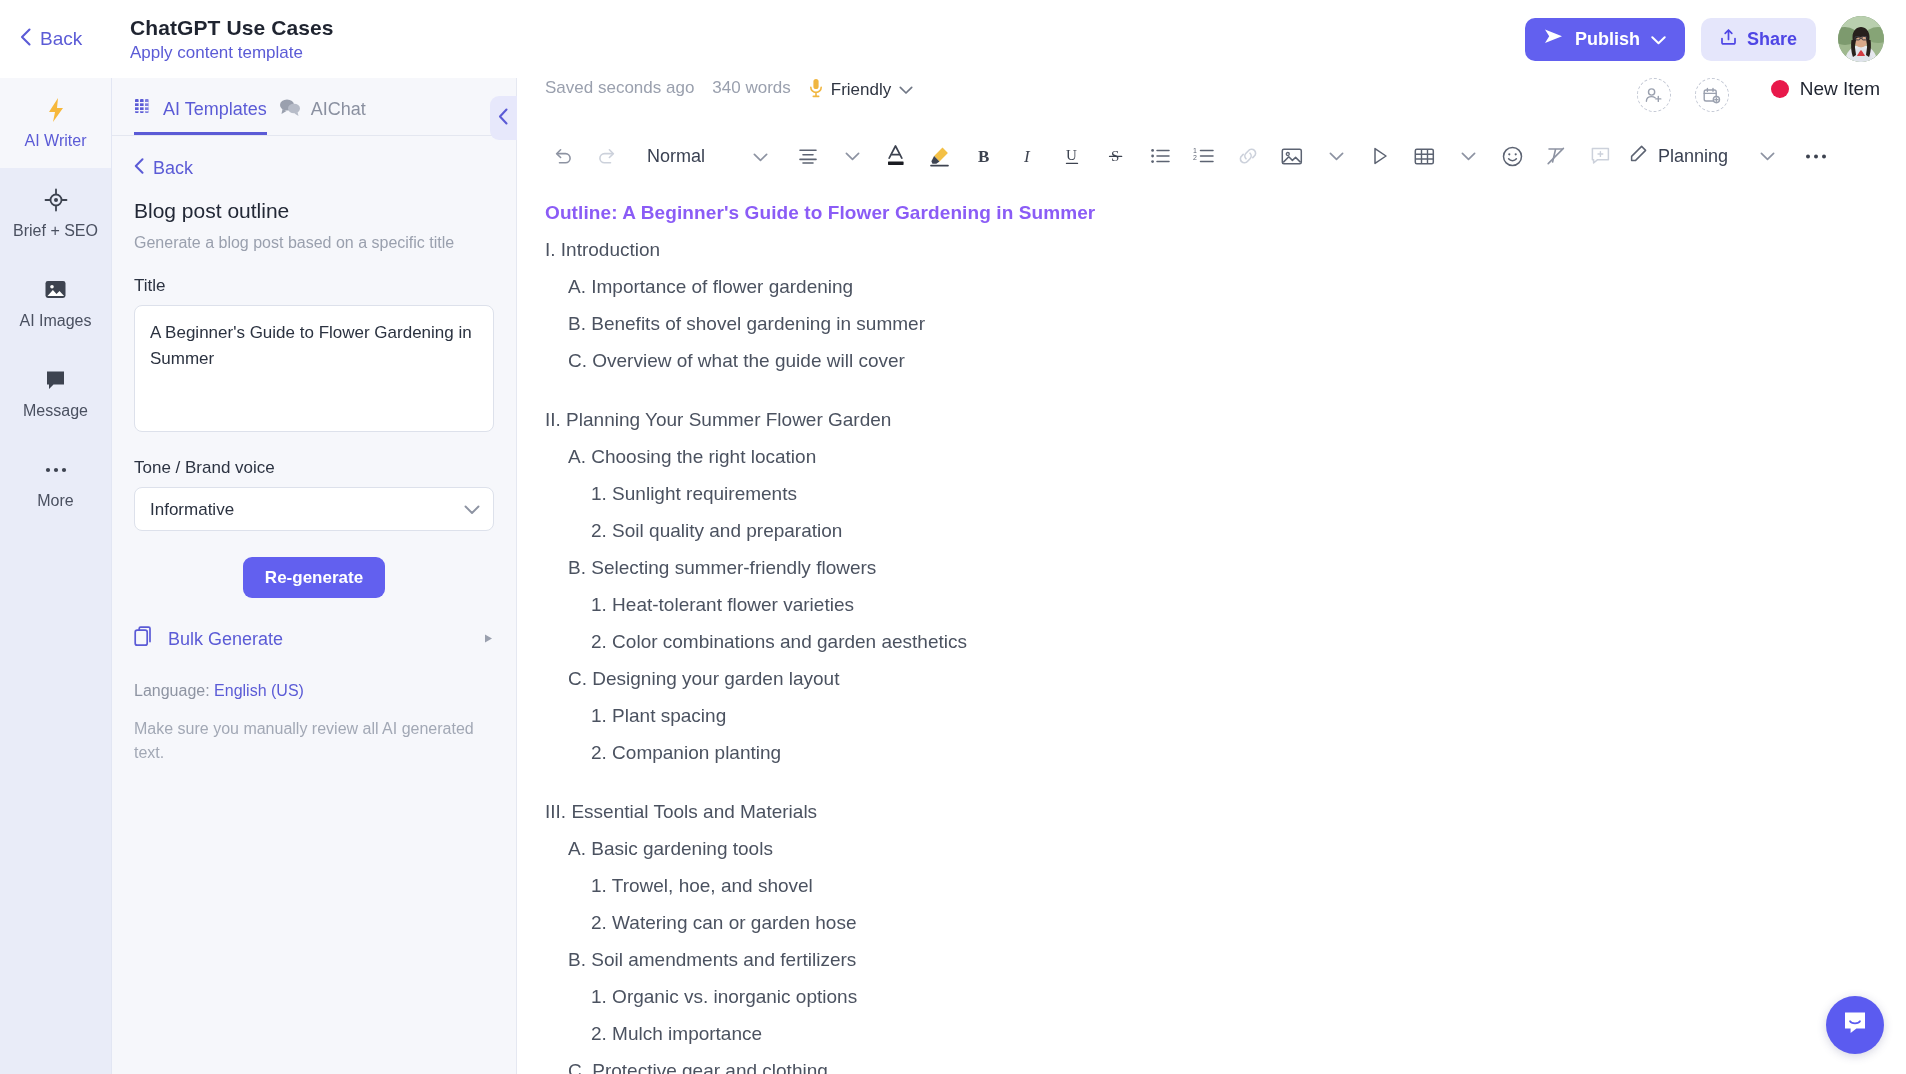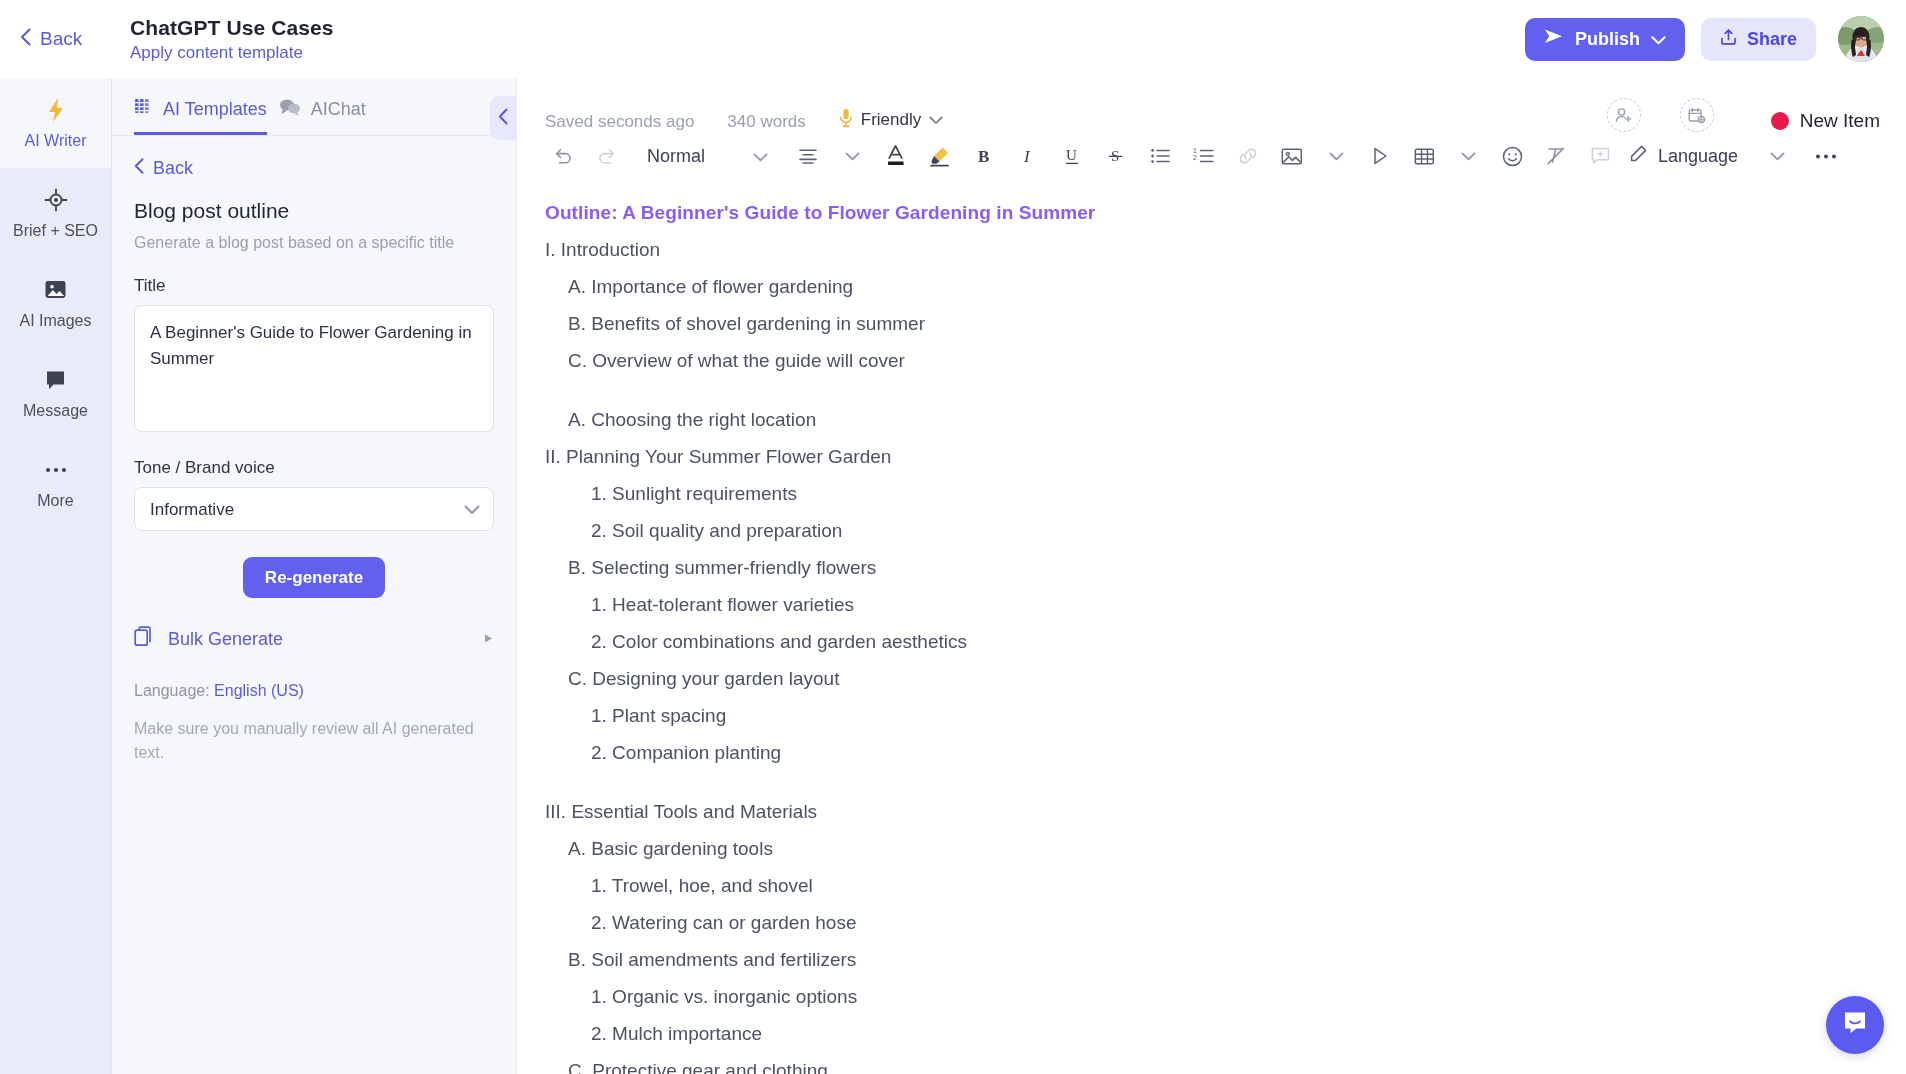--- a/index.html
+++ b/index.html
@@ -144,22 +144,22 @@
     background: #e7e8fb;
     border-radius: 9px 0 0 9px;
     display: flex; align-items: center; justify-content: center;
     cursor: pointer; z-index: 6;
   }
 
   
   .editor { flex: 1 1 auto; display: flex; flex-direction: column; background: #fff; min-width: 0; }
   .status-row {
     height: 54px; flex: 0 0 54px;
-    display: flex; align-items: flex-end;
-    padding: 0 26px 0 28px; gap: 33px;
+    display: flex; align-items: flex-start;
+    padding: 0 26px 0 28px; gap: 18px;
   }
   .status-text { font-size: 17px; color: #9aa0ae; }
   .tone-chip { display: flex; align-items: center; gap: 8px; cursor: pointer; }
   .tone-chip-label { font-size: 17px; color: #2f3542; }
   .status-spacer { flex: 1 1 auto; }
   .dash-circle {
     width: 34px; height: 34px; border-radius: 50%;
     border: 1.6px dashed #c3c8d4;
     display: flex; align-items: center; justify-content: center;
     cursor: pointer; margin-left: 6px;
@@ -605,21 +605,21 @@
           <path d="M2.4 2.4h16v11.3H7.6L3.6 17v-3.3H2.4z" fill="none" stroke="#ccd1db" stroke-width="1.5" stroke-linejoin="round"></path>
           <path d="M10.4 5.6v4.8M8 8h4.8" stroke="#ccd1db" stroke-width="1.4" stroke-linecap="round"></path>
         </svg>
       </span>
       <span class="tb-editing">
         <span>
           <svg width="20" height="20" viewBox="0 0 20 20">
               <path d="M13.6 2.4l4 4-10 10H3.6v-4z" fill="none" stroke="#5c6372" stroke-width="1.5" stroke-linejoin="round"></path>
             </svg>
         </span>
-        <span class="tb-txt">Language</span>
+        <span class="tb-txt">Planning</span>
       </span>
       <span class="tb" style="margin-left:22px">
         <svg width="15" height="9" viewBox="0 0 15 9">
             <path d="M1.4 1.4L7.5 7.3l6.1-5.9" fill="none" stroke="#8d93a2" stroke-width="1.7" stroke-linecap="round" stroke-linejoin="round"></path>
           </svg>
       </span>
       <span class="tb" style="margin-left:10px">
         <svg width="22" height="7" viewBox="0 0 22 7">
             <circle cx="3" cy="3.5" r="2" fill="#3d4350"></circle>
             <circle cx="11" cy="3.5" r="2" fill="#3d4350"></circle>
@@ -630,22 +630,22 @@
     </div>
 
     <div class="doc-area">
       <div class="doc-head">Outline: A Beginner's Guide to Flower Gardening in Summer</div>
       <div id="doc-lines">
           <div class="doc-line lvl1">I. Introduction</div>
           <div class="doc-line lvl2">A. Importance of flower gardening</div>
           <div class="doc-line lvl2">B. Benefits of shovel gardening in summer</div>
           <div class="doc-line lvl2">C. Overview of what the guide will cover</div>
           <div class="doc-blank"></div>
+          <div class="doc-line lvl1">II. Planning Your Summer Flower Garden</div>
           <div class="doc-line lvl2">A. Choosing the right location</div>
-          <div class="doc-line lvl1">II. Planning Your Summer Flower Garden</div>
           <div class="doc-line lvl3">1. Sunlight requirements</div>
           <div class="doc-line lvl3">2. Soil quality and preparation</div>
           <div class="doc-line lvl2">B. Selecting summer-friendly flowers</div>
           <div class="doc-line lvl3">1. Heat-tolerant flower varieties</div>
           <div class="doc-line lvl3">2. Color combinations and garden aesthetics</div>
           <div class="doc-line lvl2">C. Designing your garden layout</div>
           <div class="doc-line lvl3">1. Plant spacing</div>
           <div class="doc-line lvl3">2. Companion planting</div>
           <div class="doc-blank"></div>
           <div class="doc-line lvl1">III. Essential Tools and Materials</div>

